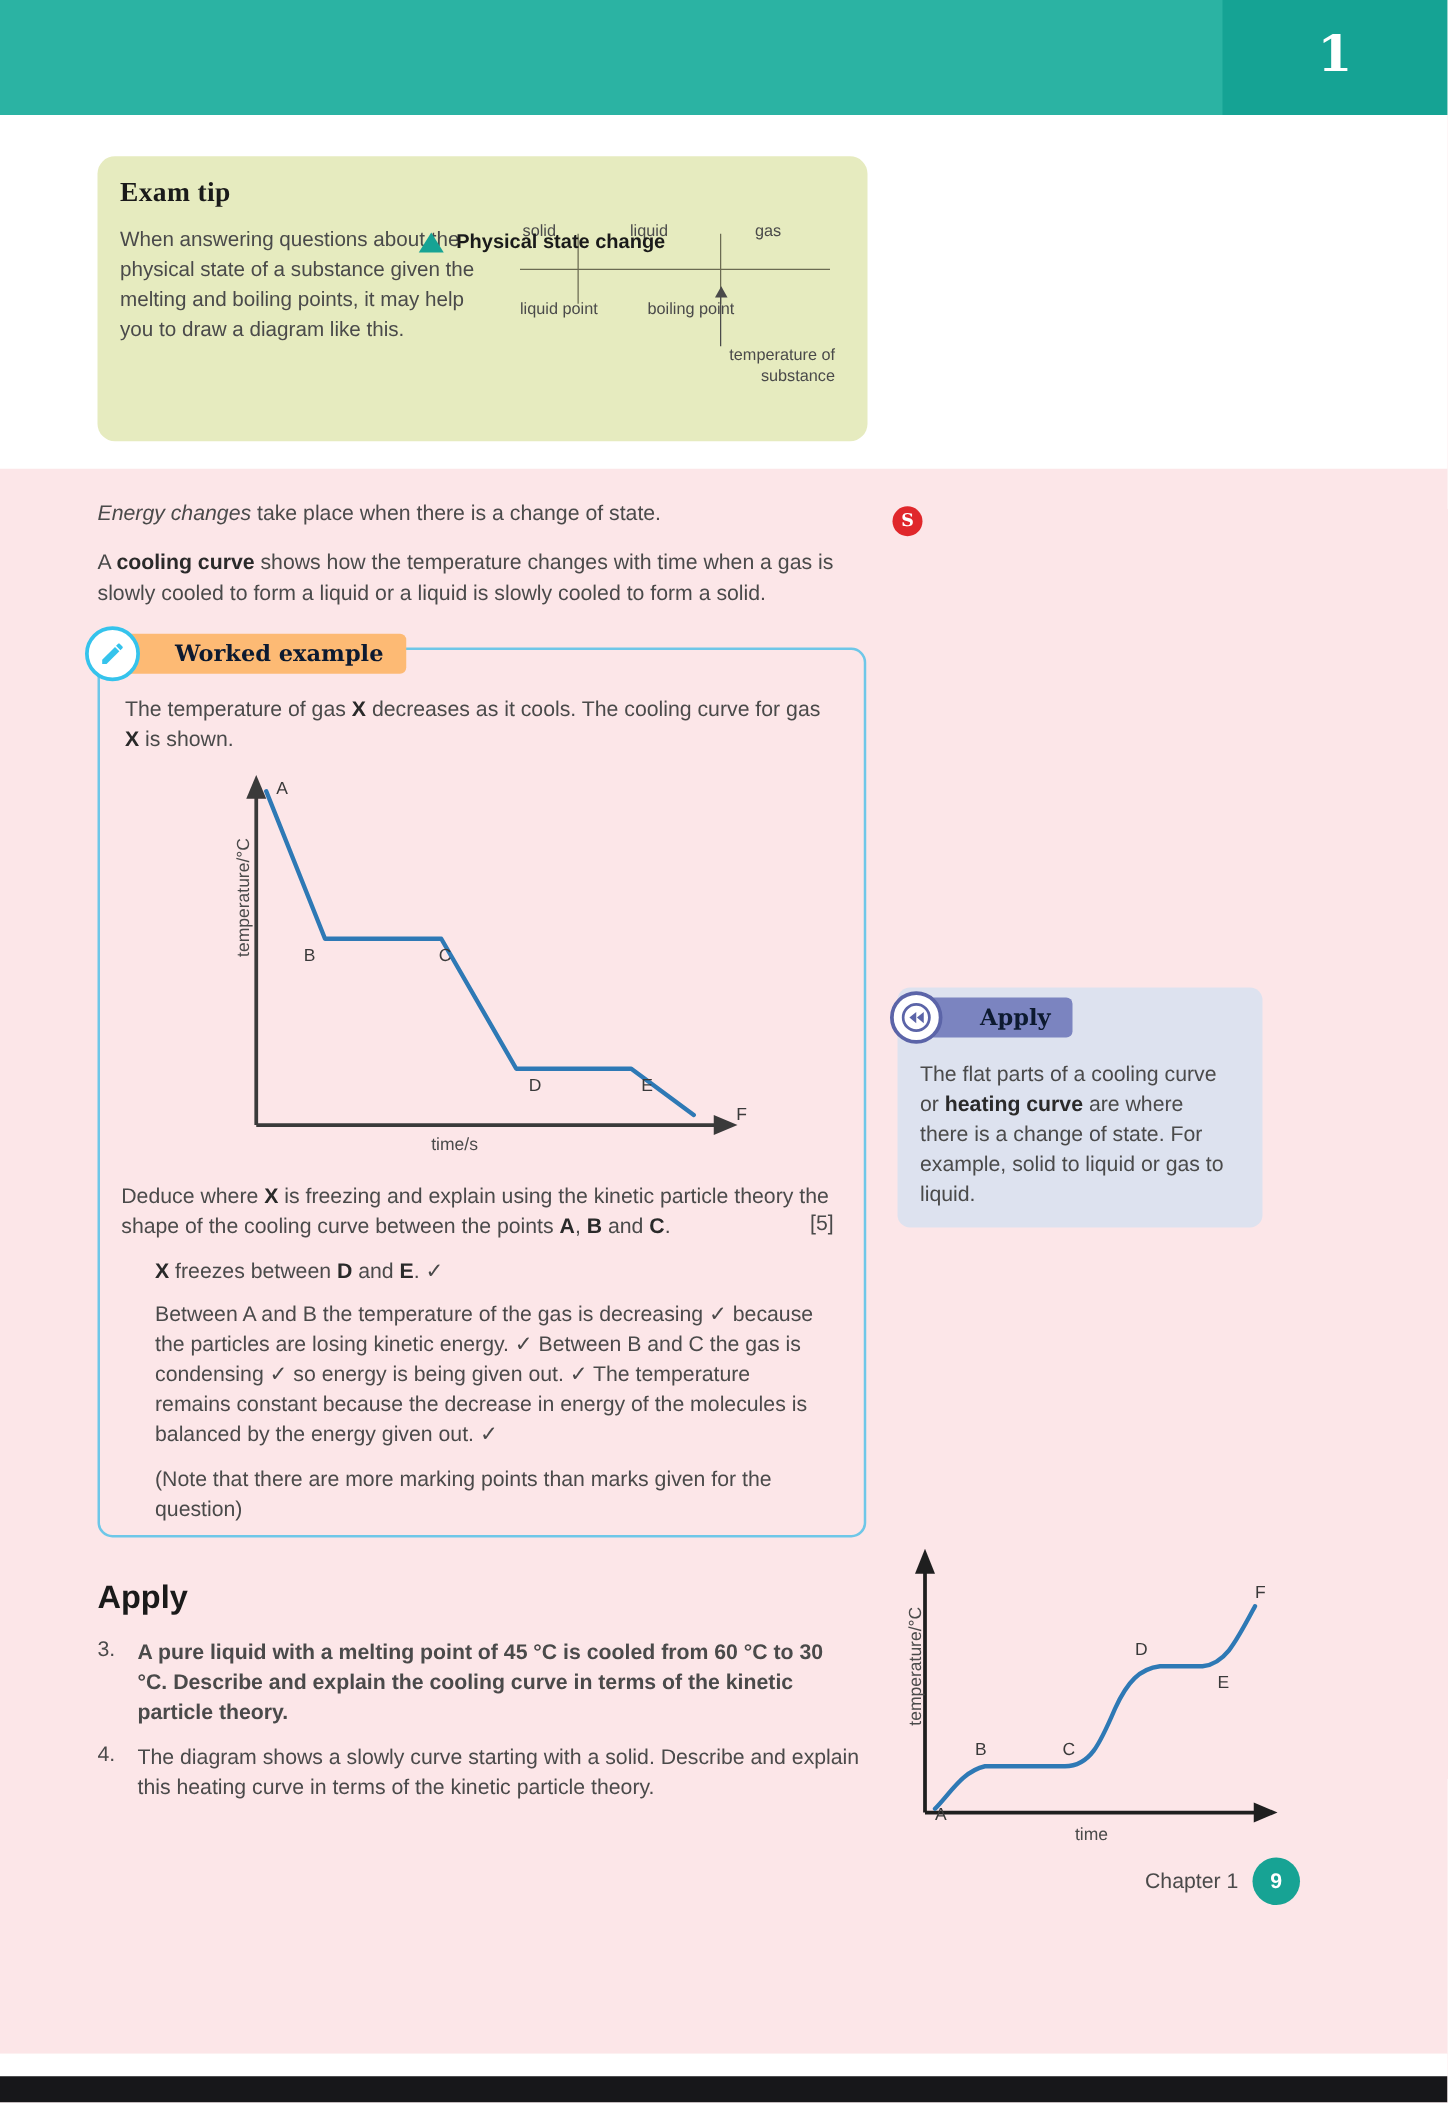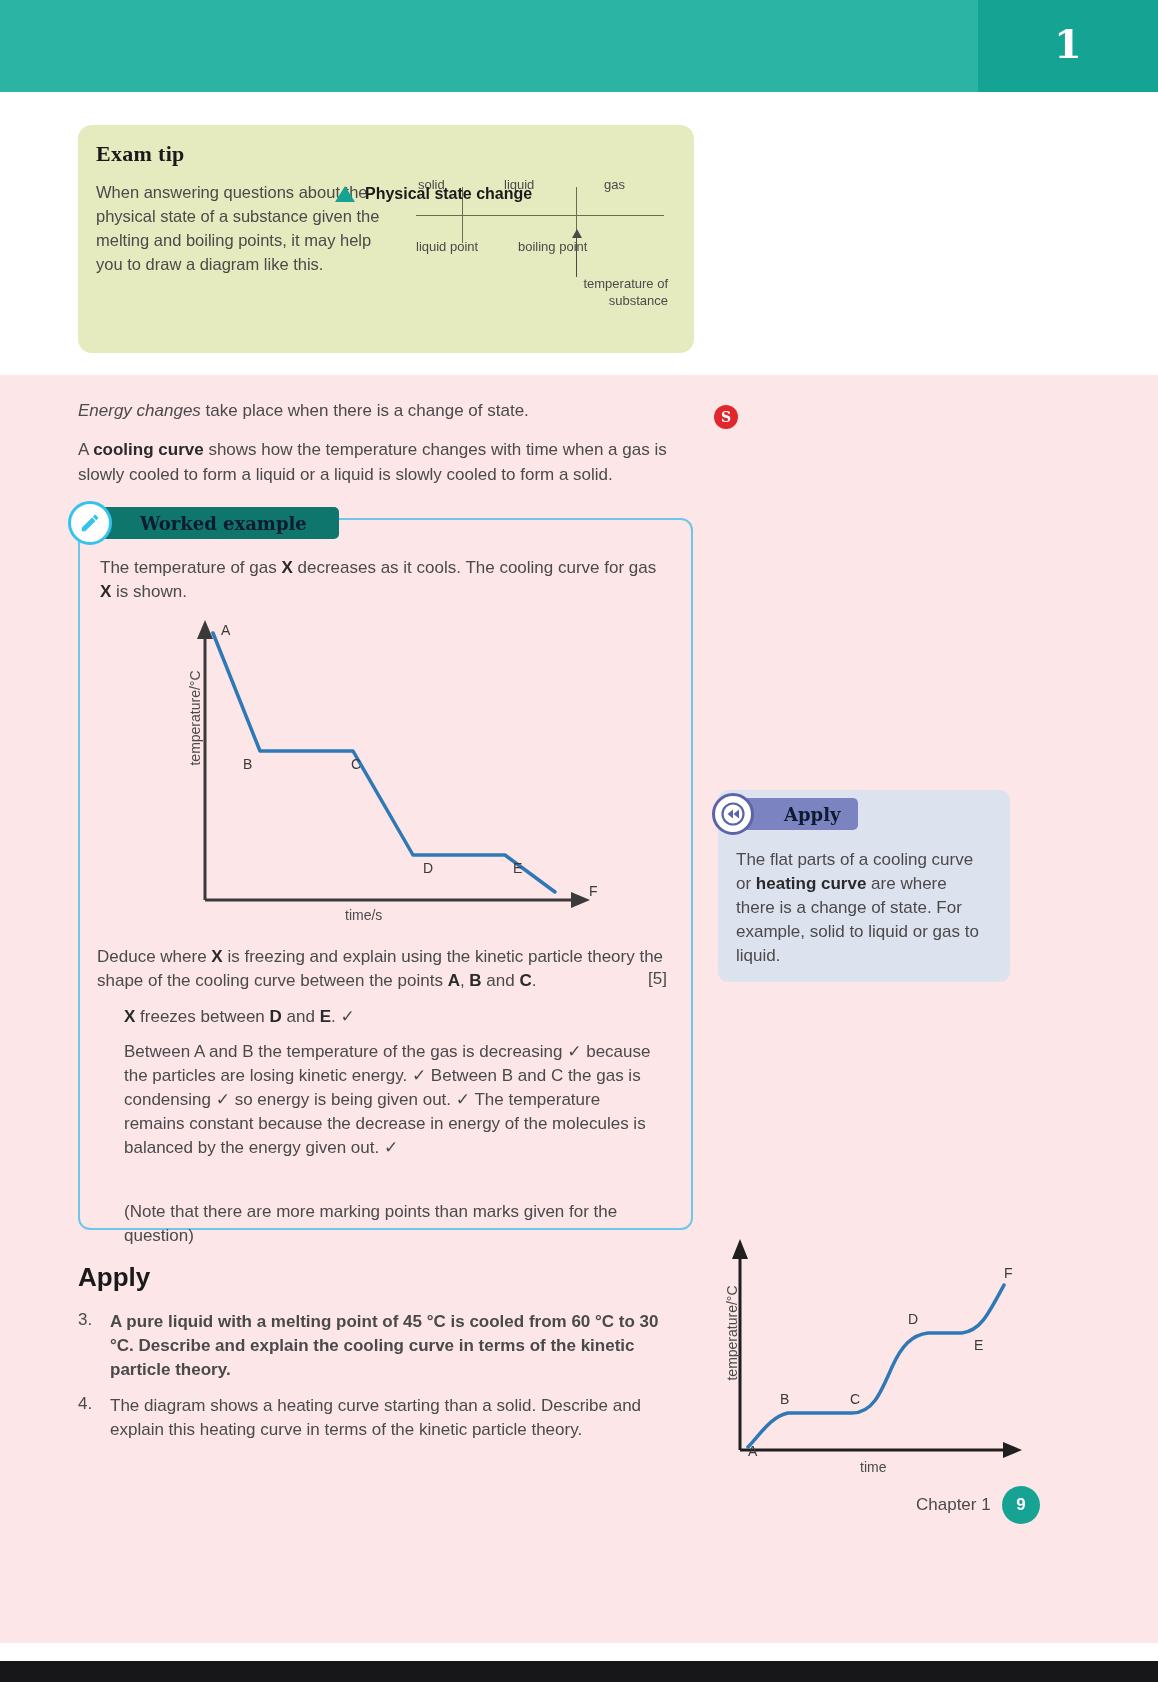--- a/index.html
+++ b/index.html
@@ -192,23 +192,23 @@
     left: 78px; top: 518px;
     width: 615px; height: 712px;
     border: 2px solid #6ec7e8;
     border-radius: 12px;
     background: transparent;
   }
   .we-tab {
     position: absolute;
     left: 98px; top: 507px;
     height: 32px;
-    background: #0f766e;
+    background: #fdba74;
     border-radius: 5px;
-    padding: 0 32px 0 42px;
+    padding: 0 18px 0 42px;
     display: flex;
     align-items: center;
     font-family: "DejaVu Serif", serif;
     font-weight: bold;
     font-size: 18px;
     color: #0d1a30;
   }
   .we-icon {
     position: absolute;
     left: 68px; top: 501px;
@@ -290,21 +290,20 @@
     line-height: 24px;
     color: #4a4a4a;
   }
   .note {
     position: absolute;
     left: 124px; top: 1172px;
     width: 530px;
     font-size: 17px;
     line-height: 24px;
     color: #4a4a4a;
-    margin-top: 28px;
   }
 
   
   .recap-box {
     position: absolute;
     left: 718px; top: 790px;
     width: 292px; height: 192px;
     background: #dde2ef;
     border-radius: 10px;
   }
@@ -521,21 +520,21 @@
 <div class="recap-text">
   <span>The flat parts of a cooling curve or </span><b>heating curve</b><span> are where there is a change of state. For example, solid to liquid or gas to liquid.</span>
 </div>
 
 <div class="apply-head">Apply</div>
 
 <div class="q-num" style="left:78px; top:1310px;">3.</div>
 <div class="q-item" style="left:110px; top:1310px; width:575px;font-weight:bold;">A pure liquid with a melting point of 45 °C is cooled from 60 °C to 30 °C. Describe and explain the cooling curve in terms of the kinetic particle theory.</div>
 
 <div class="q-num" style="left:78px; top:1394px;">4.</div>
-<div class="q-item" style="left:110px; top:1394px; width:578px;">The diagram shows a heating curve starting than a solid. Describe and explain this heating curve in terms of the kinetic particle theory.</div>
+<div class="q-item" style="left:110px; top:1394px; width:578px;">The diagram shows a slowly curve starting with a solid. Describe and explain this heating curve in terms of the kinetic particle theory.</div>
 
 <div class="heating-chart">
   <svg width="320" height="250" viewBox="0 0 320 250">
     <line x1="28" y1="22" x2="28" y2="215" stroke="#1f1f1f" stroke-width="3"></line>
     <polygon points="28,4 20,24 36,24" fill="#1f1f1f"></polygon>
     <line x1="28" y1="215" x2="295" y2="215" stroke="#1f1f1f" stroke-width="3"></line>
     <polygon points="310,215 291,207 291,223" fill="#1f1f1f"></polygon>
     <path d="M36,212 C48,200 58,182 76,178 L140,178 C160,178 168,160 180,132 C190,110 200,100 216,98 L250,98 C268,96 276,80 292,50" fill="none" stroke="#2e79b5" stroke-width="3.5" stroke-linecap="round"></path>
   </svg>
   <div class="hc-ylabel">temperature/°C</div>

